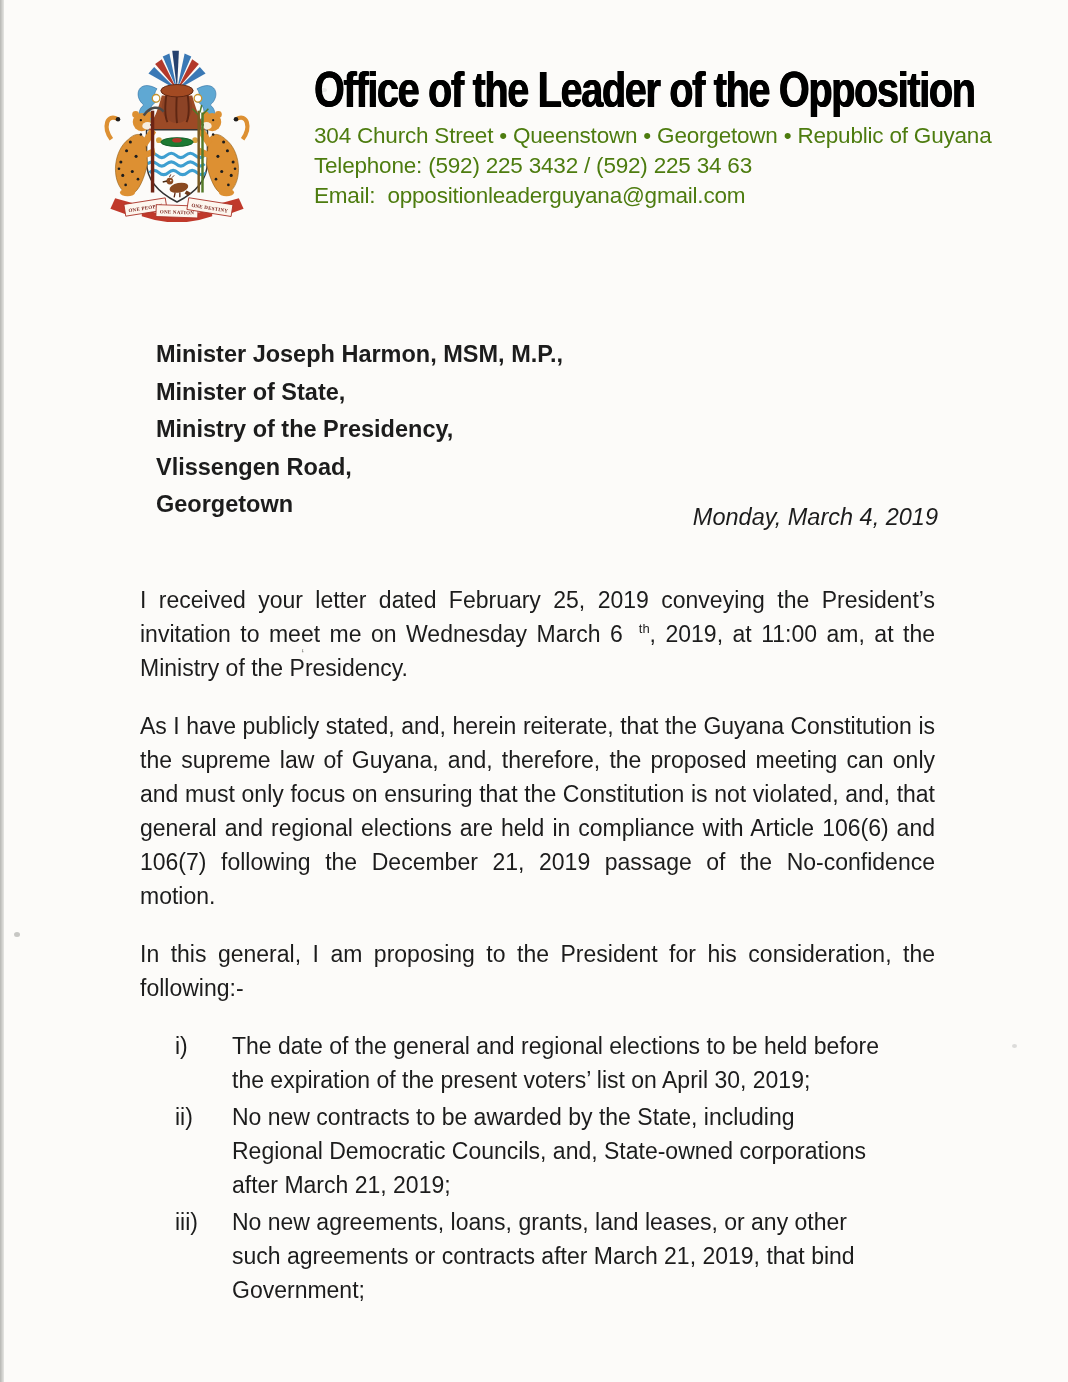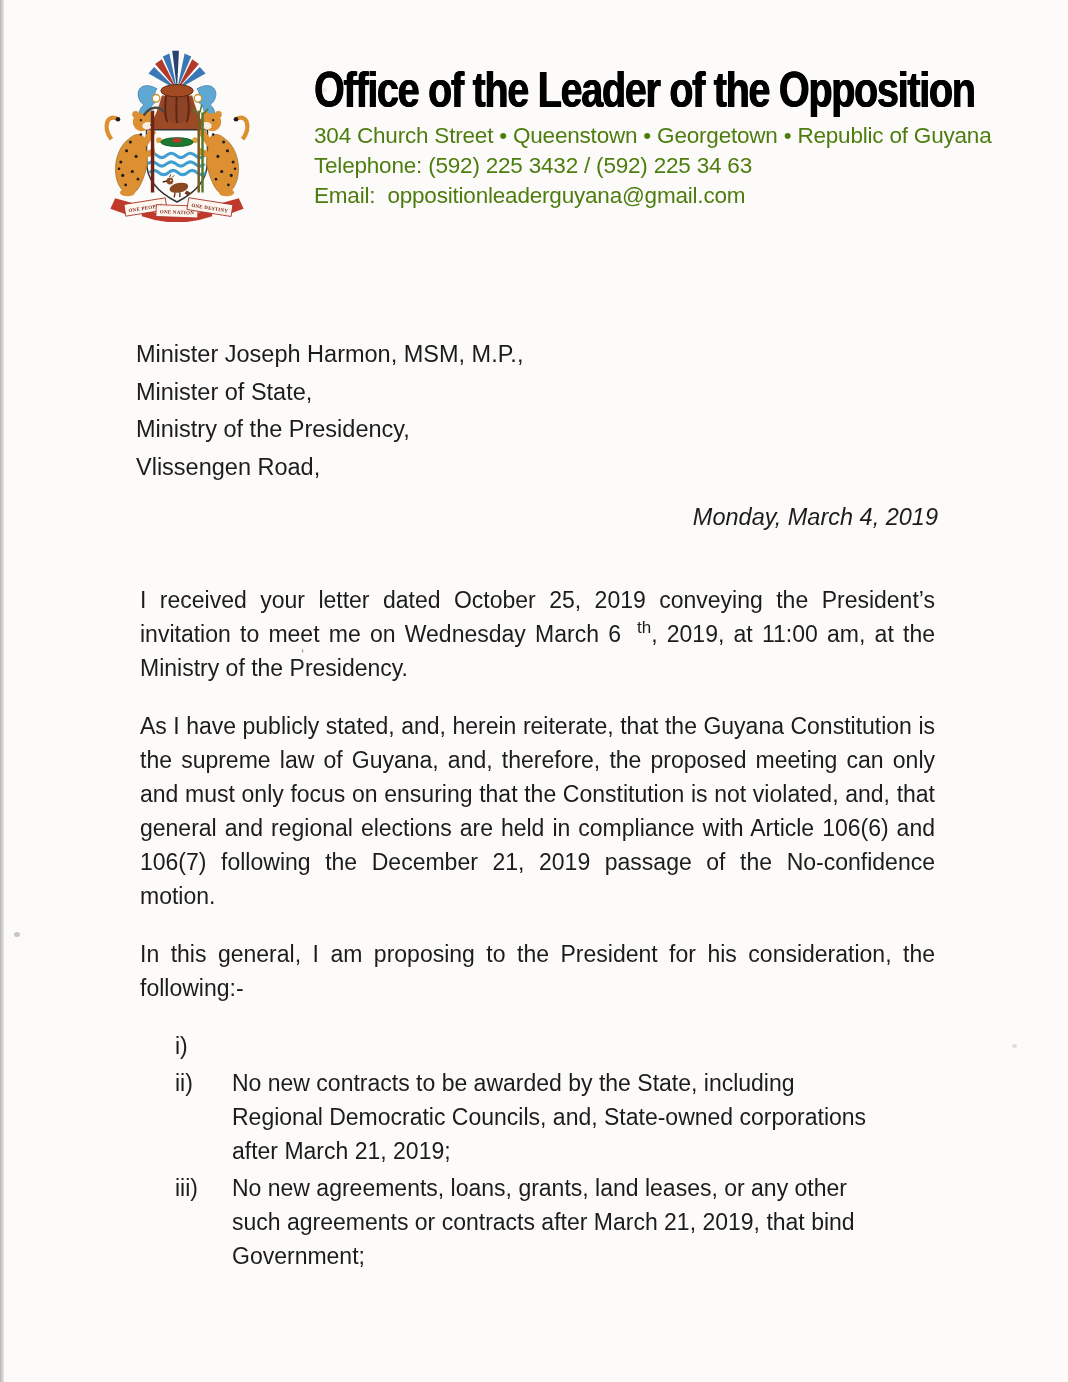--- a/index.html
+++ b/index.html
@@ -22,28 +22,28 @@
   .org-title{
     margin:0;font-weight:bold;font-size:47px;line-height:52px;
     letter-spacing:-1.5px;white-space:nowrap;color:#000;
     transform:scale(0.84,1.06);transform-origin:left top;
     text-shadow:0.7px 0 0 #000,-0.4px 0 0 #000;
   }
   .contact{white-space:pre-wrap;font-size:22.5px;line-height:30px;color:#4d7c0f;letter-spacing:-0.2px;}
   .contact.first{margin-top:7px;}
 
   
-  .recipient{position:absolute;left:136px;top:336px;font-weight:normal;
+  .recipient{position:absolute;left:156px;top:336px;font-weight:bold;
     font-size:23.5px;line-height:37.5px;}
   .date-line{position:absolute;right:130px;top:504px;font-style:italic;font-size:23.5px;}
   .salutation{position:absolute;left:140px;top:537px;font-size:23px;}
   .letter-body{position:absolute;left:140px;top:583px;width:795px;
     font-size:23px;line-height:34px;}
   .letter-body p{margin:0 0 24px;text-align:justify;}
-  .letter-body sup{font-size:17px;line-height:0;vertical-align:super;margin-left:16px;}
+  .letter-body sup{font-size:13px;line-height:0;vertical-align:super;margin-left:16px;}
   .pitem{display:flex;margin:0 0 3px;padding-left:35px;}
   .pmarker{flex:0 0 57px;}
   .ptext{flex:1 1 auto;padding-right:55px;text-align:left;}
 
   
   .motto-txt{font-family:"Liberation Serif",serif;font-size:5.3px;font-weight:bold;
     letter-spacing:.25px;}
 </style>
 </head>
 <body>
@@ -190,35 +190,37 @@
     <div class="contact first">304 Church Street • Queenstown • Georgetown • Republic of Guyana</div>
     <div class="contact">Telephone: (592) 225 3432 / (592) 225 34 63</div>
     <div class="contact">Email:  oppositionleaderguyana@gmail.com</div>
   </header>
 
   <section class="recipient">
     <div>Minister Joseph Harmon, MSM, M.P.,</div>
     <div>Minister of State,</div>
     <div>Ministry of the Presidency,</div>
     <div>Vlissengen Road,</div>
+    <div>Georgetown</div>
   </section>
 
   <div class="date-line">Monday, March 4, 2019</div>
 
 
   <main class="letter-body">
-    <p><span>I received your letter dated October 25, 2019 conveying the President’s invitation to meet me on Wednesday March 6</span><sup>th</sup><span>, 2019, at 11:00 am, at the Ministry of the Presidency.</span></p>
+    <p><span>I received your letter dated February 25, 2019 conveying the President’s invitation to meet me on Wednesday March 6</span><sup>th</sup><span>, 2019, at 11:00 am, at the Ministry of the Presidency.</span></p>
 
     <p>As I have publicly stated, and, herein reiterate, that the Guyana Constitution is the supreme law of Guyana, and, therefore, the proposed meeting can only and must only focus on ensuring that the Constitution is not violated, and, that general and regional elections are held in compliance with Article 106(6) and 106(7) following the December 21, 2019 passage of the No-confidence motion.</p>
 
     <p>In this general, I am proposing to the President for his consideration, the following:-</p>
 
     <div class="plist">
       <div class="pitem">
         <span class="pmarker">i)</span>
+        <span class="ptext">The date of the general and regional elections to be held before the expiration of the present voters’ list on April 30, 2019;</span>
       </div>
       <div class="pitem">
         <span class="pmarker">ii)</span>
         <span class="ptext">No new contracts to be awarded by the State, including Regional Democratic Councils, and, State-owned corporations after March 21, 2019;</span>
       </div>
       <div class="pitem">
         <span class="pmarker">iii)</span>
         <span class="ptext">No new agreements, loans, grants, land leases, or any other such agreements or contracts after March 21, 2019, that bind Government;</span>
       </div>
     </div>

